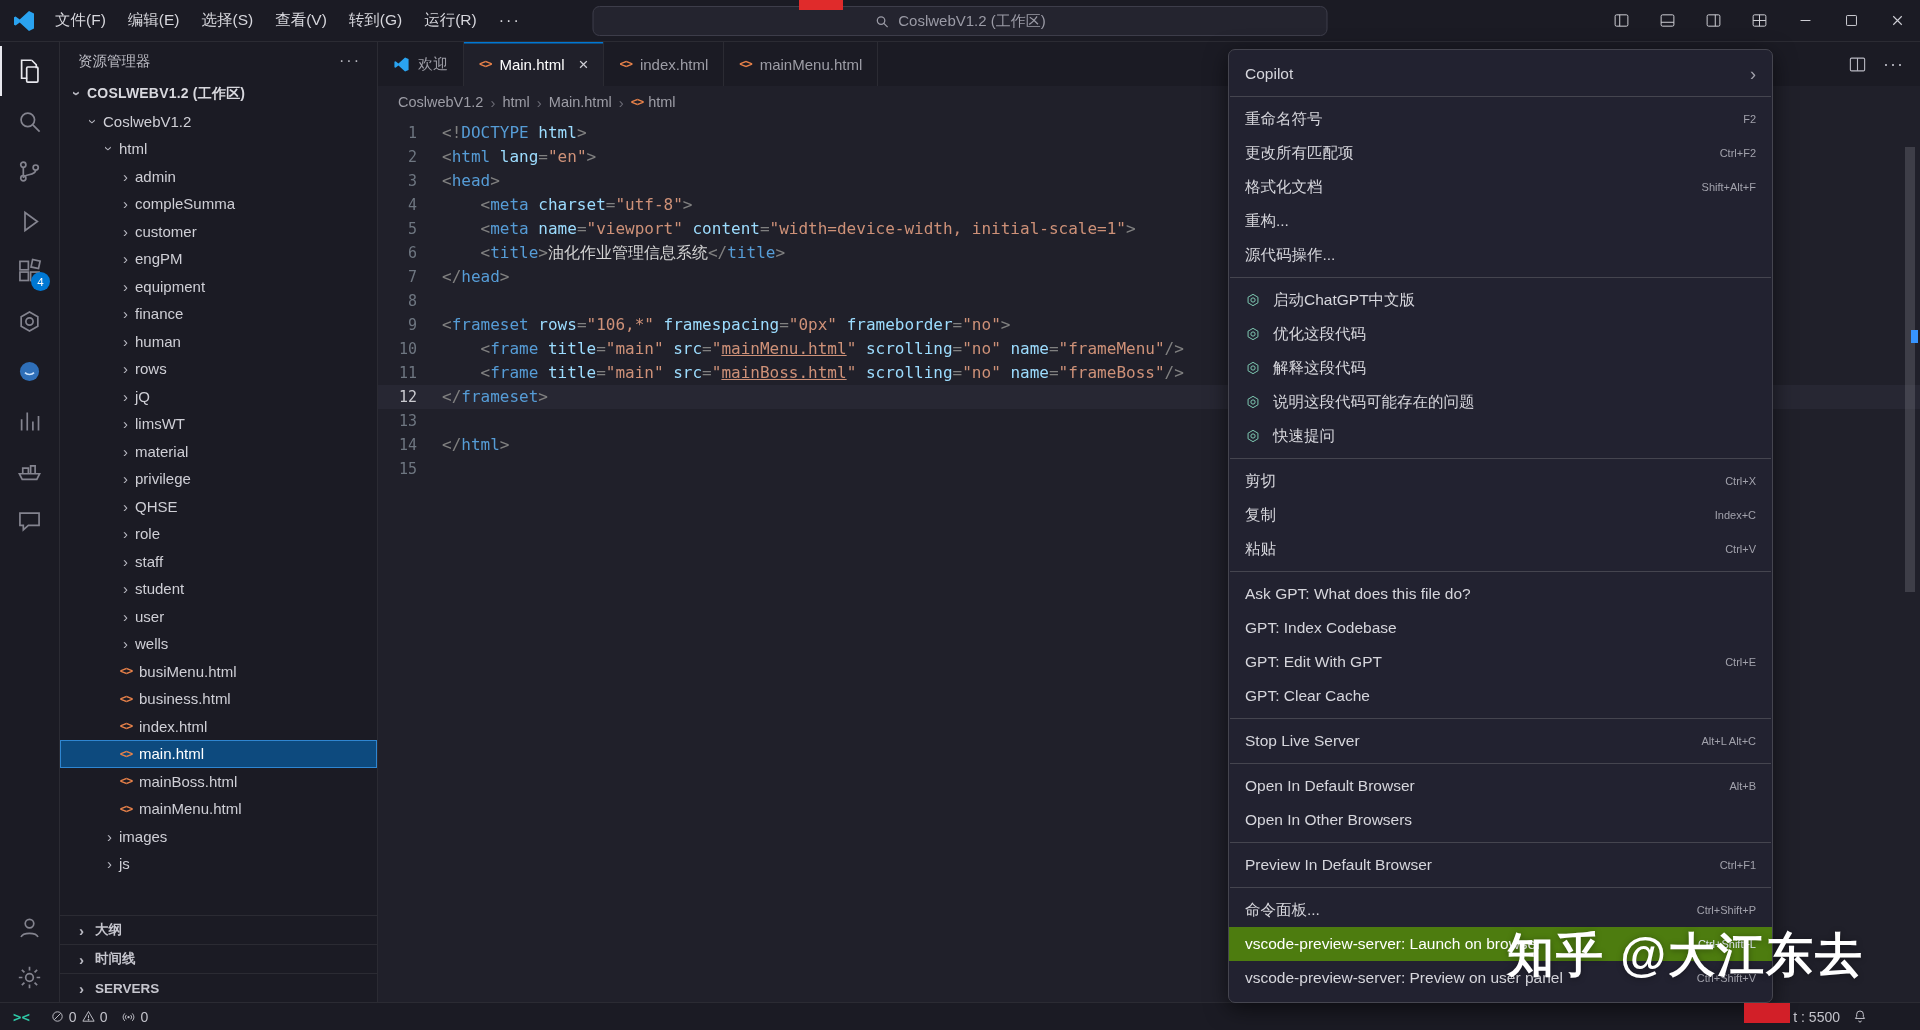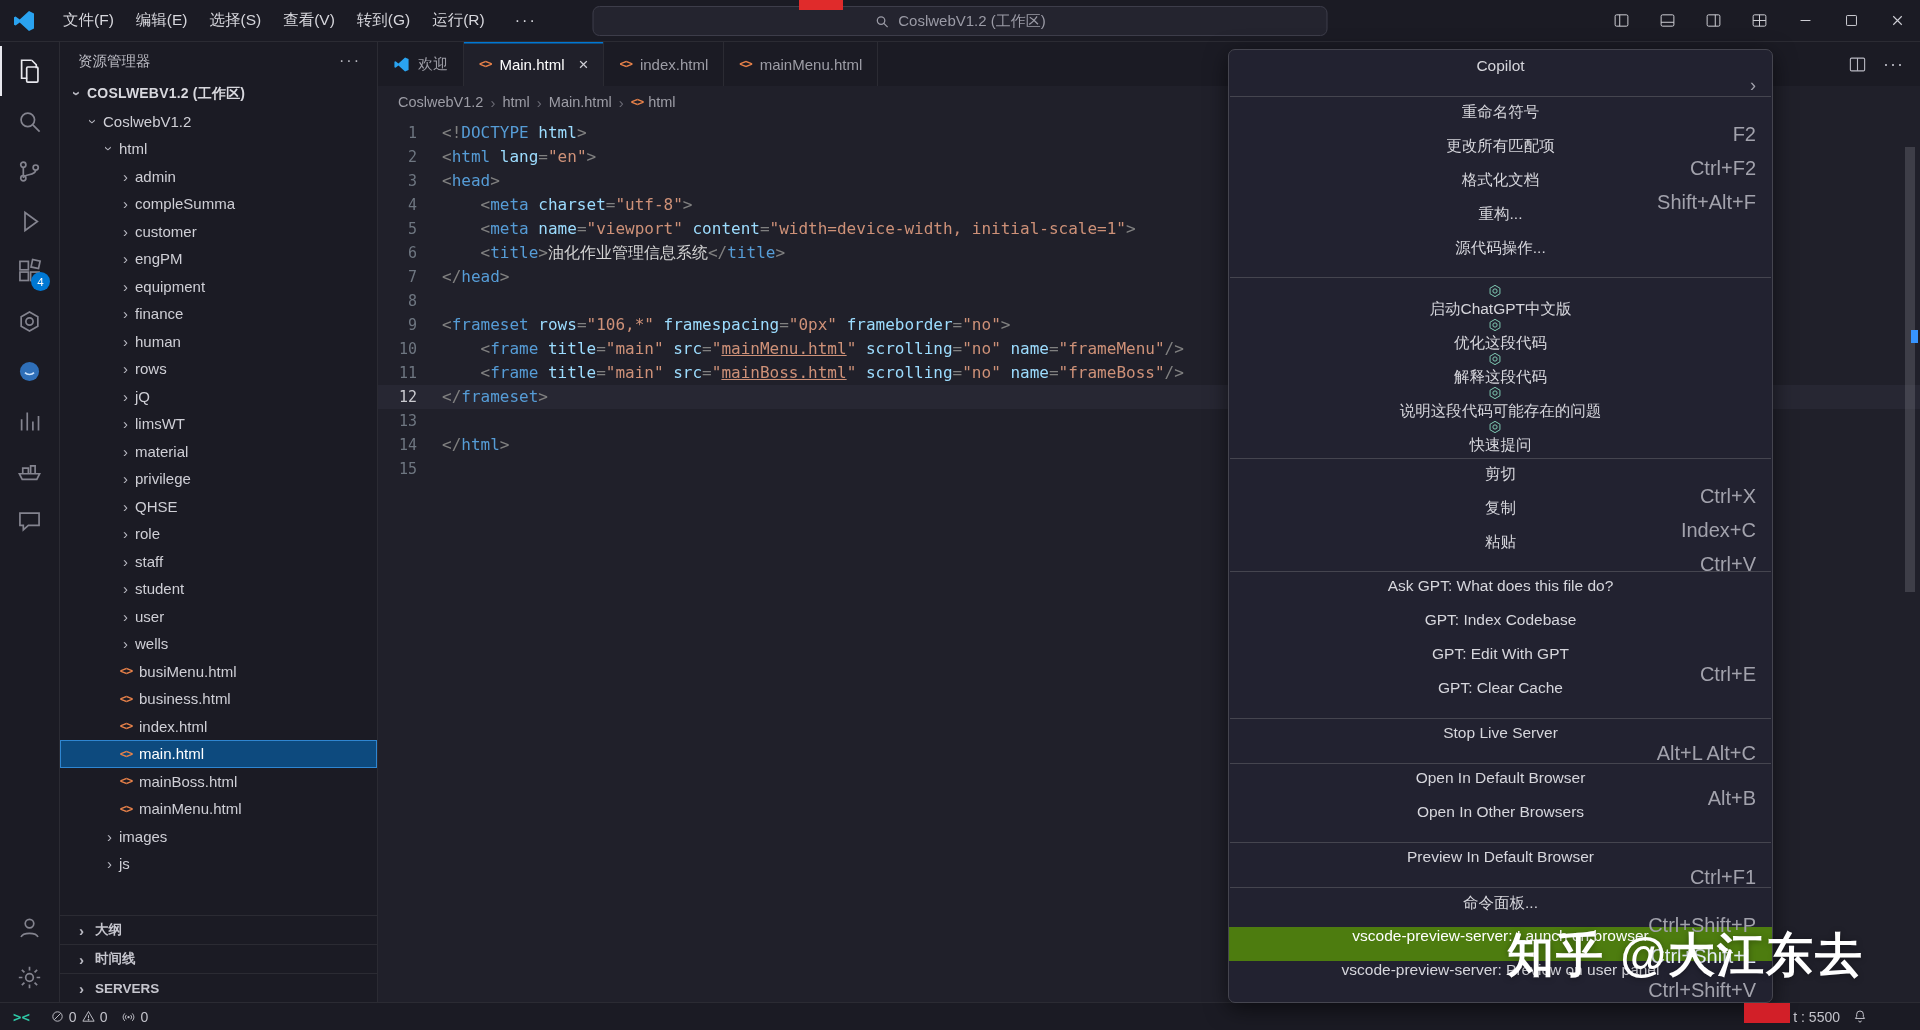--- a/index.html
+++ b/index.html
@@ -2,21 +2,21 @@
 <html><head>
 <meta charset="utf-8">
 <style>
   *{box-sizing:border-box;margin:0;padding:0;}
   html,body{width:1920px;height:1030px;overflow:hidden;}
   body{background:#20202a;font-family:"Liberation Sans","DejaVu Sans",sans-serif;color:#cccccc;}
   #window{position:relative;width:1920px;height:1030px;display:flex;flex-direction:column;overflow:hidden;background:#20202a;}
 
   
   .titlebar{flex:0 0 42px;height:42px;background:#1b1b24;display:flex;align-items:center;position:relative;z-index:20;border-bottom:1px solid #2b2b33;}
-  .tb-left{display:flex;align-items:center;padding-left:12px;gap:10px;}
+  .tb-left{display:flex;align-items:center;padding-left:12px;gap:2px;}
   .vslogo{width:24px;height:24px;margin-right:6px;display:inline-flex;}
   .mb-item{padding:5px 11px;font-size:15.5px;color:#d6d6dc;border-radius:6px;white-space:nowrap;}
   .tb-more{padding:5px 9px;color:#d6d6dc;font-size:16px;letter-spacing:2px;}
   .tb-center{position:absolute;left:50%;transform:translateX(-50%);top:6px;}
   .searchbox{width:735px;height:30px;background:#24242f;border:1px solid #3d3d4a;border-radius:7px;display:flex;align-items:center;justify-content:center;gap:9px;color:#9b9ba6;font-size:15px;}
   .searchbox svg{width:15px;height:15px;stroke:#9b9ba6;}
   .tb-right{margin-left:auto;display:flex;align-items:center;height:100%;}
   .wbtn{width:46px;height:42px;display:flex;align-items:center;justify-content:center;color:#cfcfd6;}
   .wbtn svg{width:17px;height:17px;fill:none;stroke:currentColor;stroke-width:1.4;}
   .wbtn.close svg{stroke-width:1.6;}
@@ -77,22 +77,22 @@
   
   .statusbar{flex:0 0 28px;height:28px;background:#1b1b24;border-top:1px solid #2b2b33;display:flex;align-items:center;font-size:14px;color:#c3c3cb;position:relative;z-index:10;}
   .remote{padding:0 13px;color:#2ec8a6;font-weight:700;font-family:"DejaVu Sans Mono",monospace;font-size:14px;}
   .sb-item{display:flex;align-items:center;gap:4px;padding:0 7px;}
   .sb-item svg{width:15px;height:15px;fill:none;stroke:currentColor;stroke-width:1.5;}
   .sb-right{margin-left:auto;display:flex;align-items:center;gap:12px;padding-right:52px;}
   .sb-right svg{width:16px;height:16px;fill:none;stroke:currentColor;stroke-width:1.5;}
 
   
   .ctxmenu{position:absolute;left:1228px;top:49px;width:545px;background:#222230;border:1px solid #45454f;border-radius:7px;box-shadow:0 6px 22px rgba(0,0,0,.55);padding:7px 0;z-index:90;}
-  .mitem{height:34px;display:flex;align-items:center;padding:0 16px;font-size:15.5px;color:#d6d6dc;white-space:nowrap;flex-direction:column;}
-  .mshort{margin-left:auto;color:#a2a2ac;font-size:20px;padding-left:24px;}
+  .mitem{height:34px;display:flex;align-items:center;padding:0 16px;font-size:15.5px;color:#d6d6dc;white-space:nowrap;}
+  .mshort{margin-left:auto;color:#a2a2ac;font-size:11px;padding-left:24px;}
   .marrow{margin-left:auto;color:#a2a2ac;font-size:18px;}
   .mitem.hl{background:#4d7c0f;color:#fff;}
   .mitem.hl .mshort{color:#eaf3fc;}
   .micon{width:23px;display:inline-flex;margin-right:5px;}
   .micon svg{width:16px;height:16px;fill:none;stroke:#7ec9b2;stroke-width:1.5;}
   .msep{height:1px;background:#45454f;margin:5px 1px;}
 
   
   .watermark{position:absolute;right:56px;top:924px;font-size:47px;font-weight:600;color:#ffffff;letter-spacing:2px;z-index:100;text-shadow:0 1px 6px rgba(0,0,0,.35);white-space:nowrap;}
   .rec-marker{position:absolute;left:799px;top:0;width:44px;height:10px;background:#e02b2b;z-index:210;}

